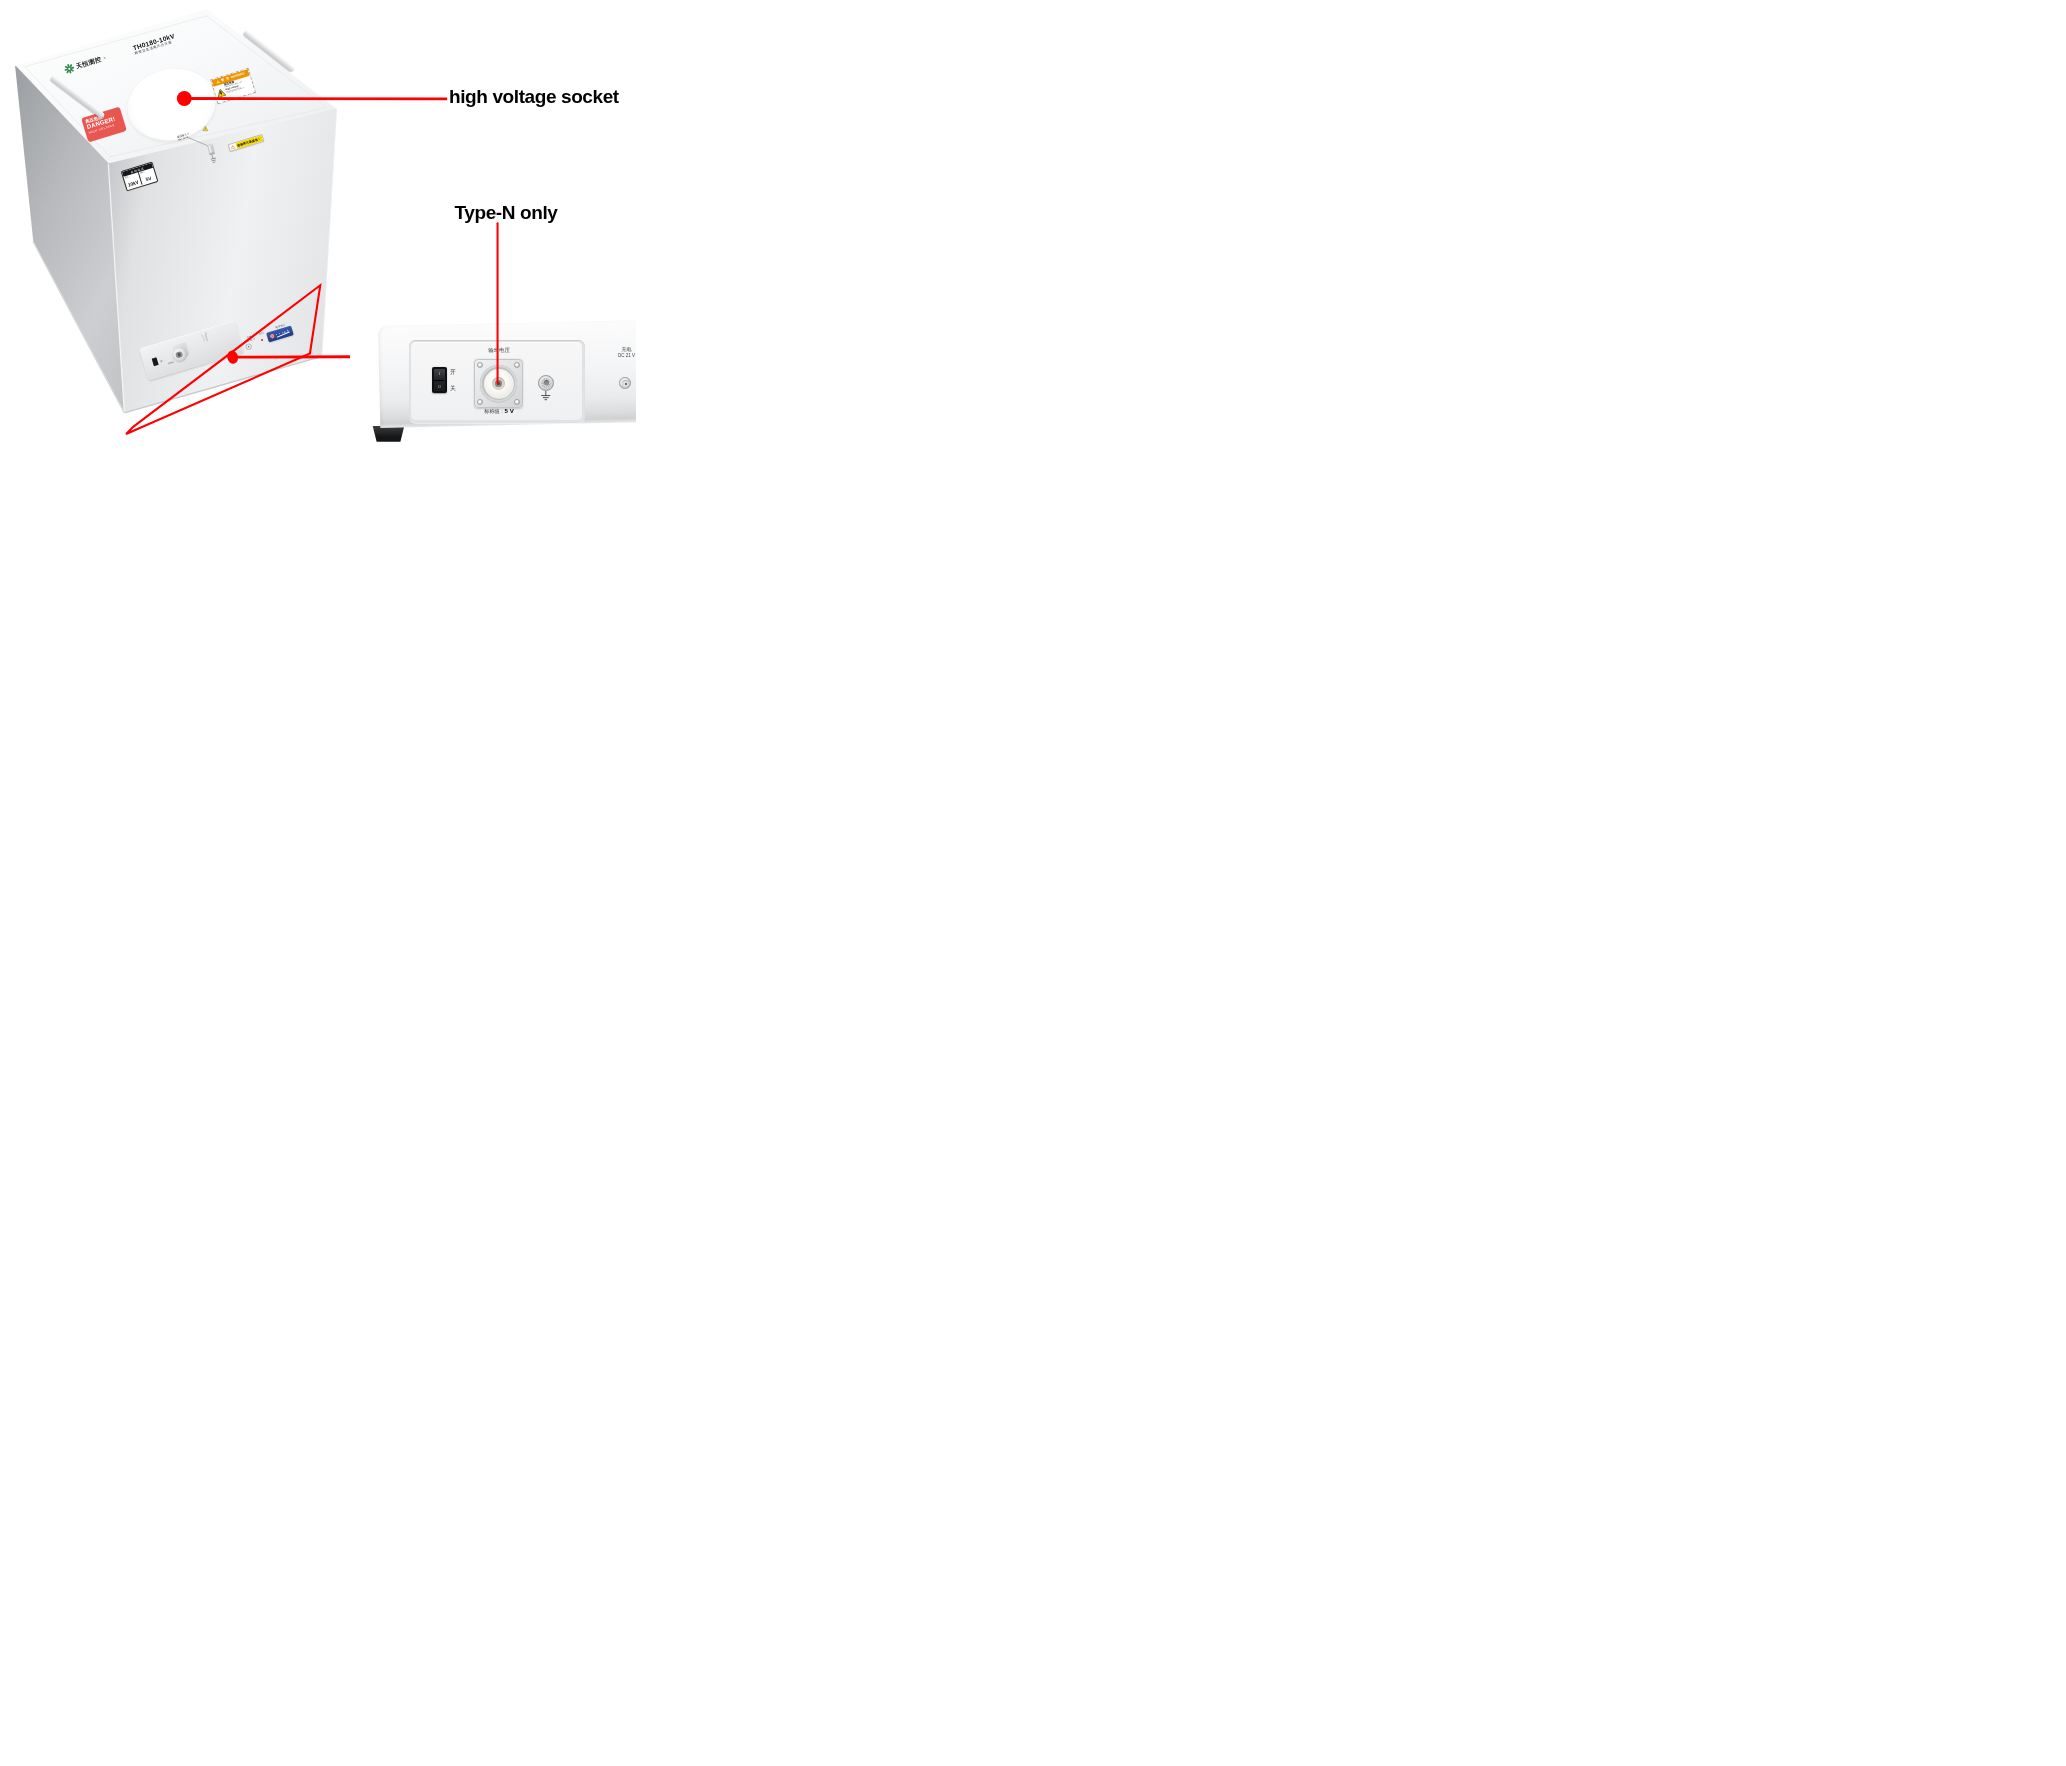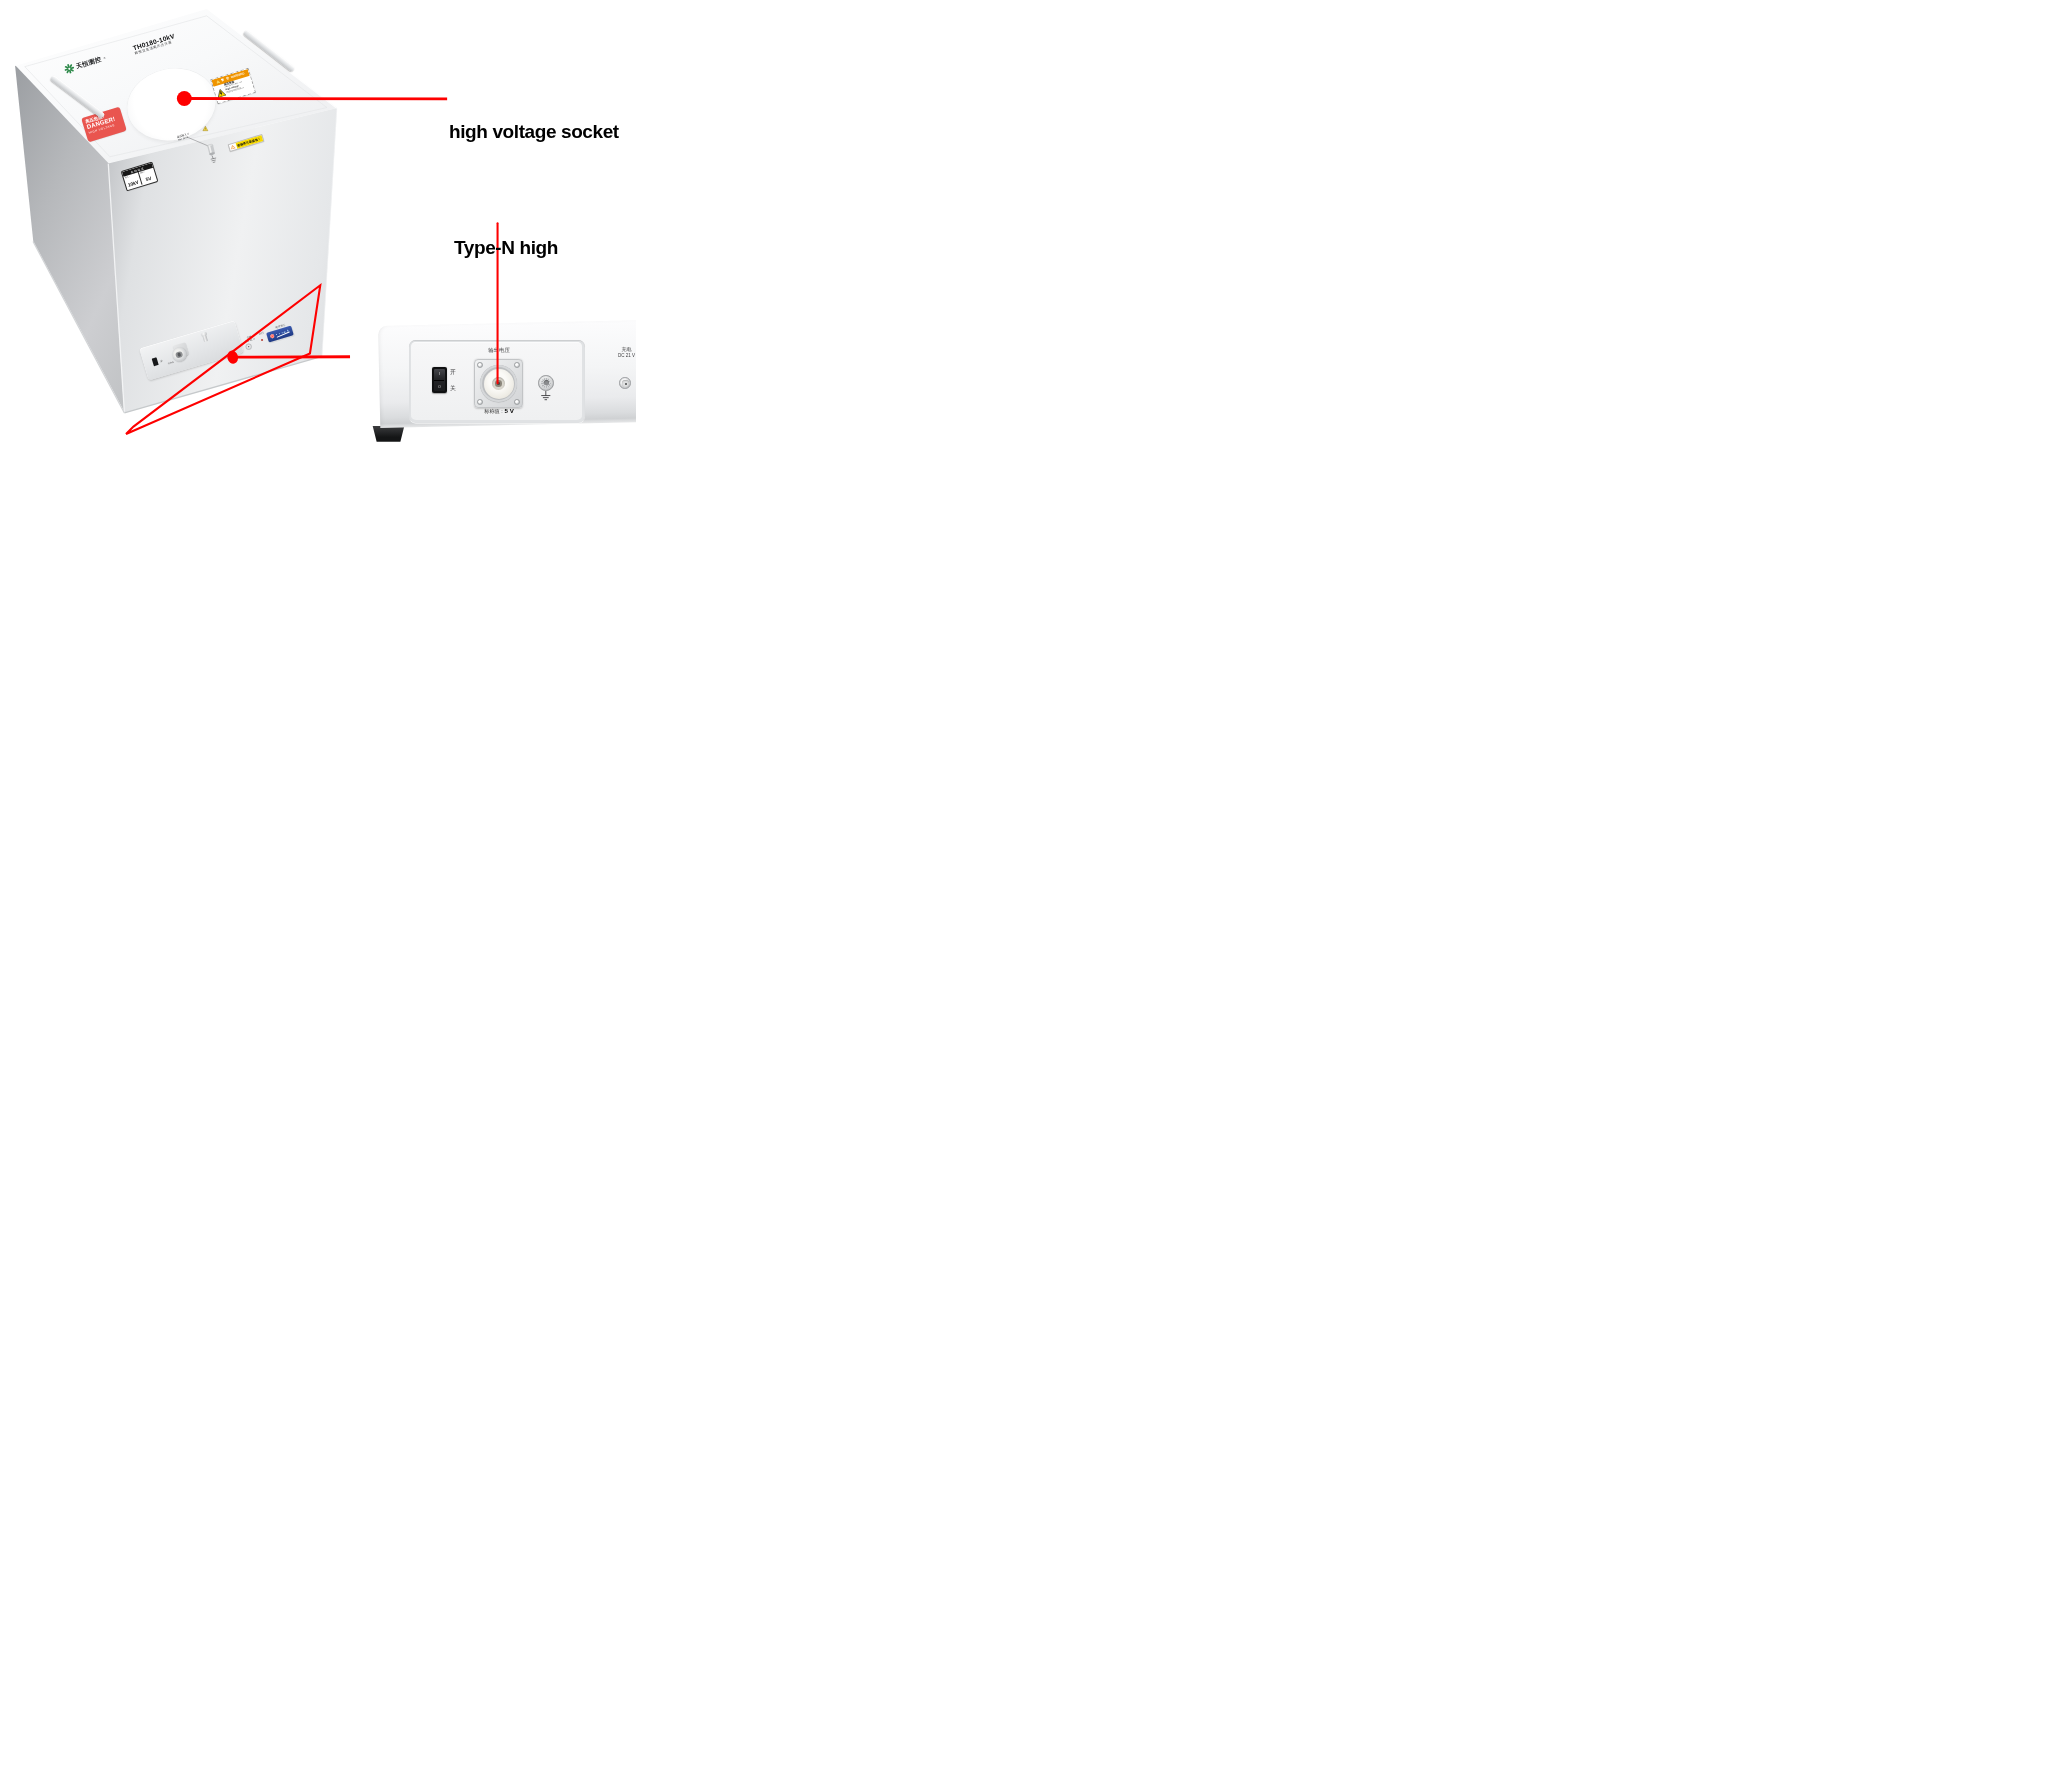--- a/index.html
+++ b/index.html
@@ -1,20 +1,20 @@
 <!DOCTYPE html>
 <html style="font-size:6.6px"><head>
 <meta charset="utf-8">
 <style>
   html,body{margin:0;padding:0;background:#fff;}
   body{font-family:"Liberation Sans","DejaVu Sans",sans-serif;}
   .scene{position:relative;width:636px;height:442px;background:#fff;overflow:hidden;}
   .abs{position:absolute;}
   .r17{transform:rotate(-17deg);}
-  .nowrap{white-space:nowrap;margin-top:35px;}
+  .nowrap{white-space:nowrap;}
   svg{display:block;}
 
   
   .face-top{left:15px;top:8.3px;width:322px;height:155px;
     clip-path:polygon(59.56% 0%,100% 64.36%,29.01% 100%,0% 36.7%);
     background:linear-gradient(155deg,#ffffff 0%,#f8f9fa 45%,#ebecee 100%);z-index:1;}
   .face-left{left:15px;top:65px;width:110px;height:348px;
     clip-path:polygon(0 0,85.28% 28.3%,100% 100%,16.6% 50.65%);
     background:linear-gradient(115deg,#9b9ea2 0%,#b6b8bb 35%,#cdced1 72%,#c0c2c4 100%);z-index:1;}
   .face-right{left:108px;top:108px;width:229px;height:305px;
@@ -413,16 +413,16 @@
   <svg class="abs overlay ol-red" viewBox="0 0 1539 1069">
     <polygon points="775,690 323,1032 305,1050 750,855" fill="none" stroke="#fe0000" stroke-width="5"></polygon>
     <line x1="446" y1="238" x2="1082" y2="239" stroke="#fe0000" stroke-width="7"></line>
     <circle cx="446" cy="238" r="18" fill="#fe0000"></circle>
     <line x1="563" y1="864" x2="847" y2="863" stroke="#fe0000" stroke-width="7"></line>
     <ellipse cx="563" cy="864" rx="13" ry="16" transform="rotate(-15 563 864)" fill="#fe0000"></ellipse>
     <line x1="1204" y1="540" x2="1204" y2="927" stroke="#fe0000" stroke-width="5" stroke-linecap="round"></line>
   </svg>
 
   <div class="abs callout co-socket nowrap">high voltage socket</div>
-  <div class="abs callout co-conn nowrap">Type-N high</div>
+  <div class="abs callout co-conn nowrap">Type-N only</div>
 
 </div>
 
 
 </body></html>

